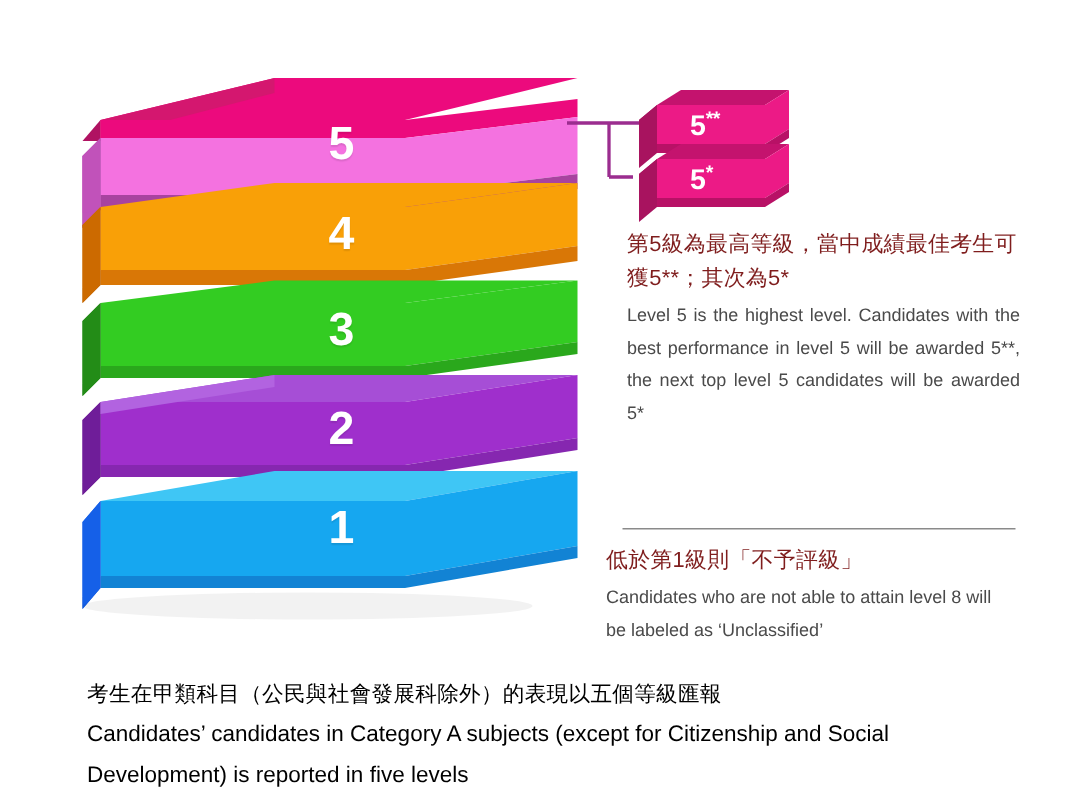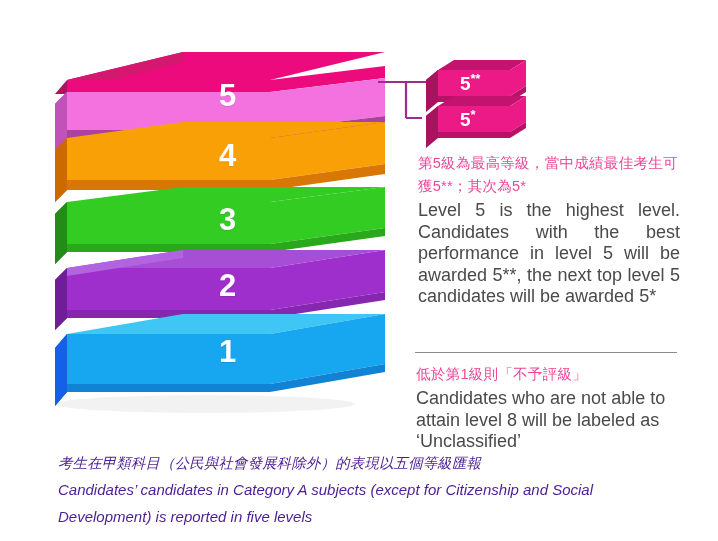--- a/index.html
+++ b/index.html
@@ -35,43 +35,42 @@
     font-size:19px;
     font-weight:700;
     line-height:1;
     white-space:nowrap;
   }
   .badge .blabel sup{font-size:13px;vertical-align:super;letter-spacing:-.5px;}
 
   
   .rtext{position:absolute;width:262px;}
   .zh{
-    color:#ec4899;
+    color:#7f1d1d;
     font-size:14.6px;
     line-height:23px;
     letter-spacing:.2px;
   }
   .en{
     color:#4a4a4a;
-    font-size:18px;
+    font-size:12px;
     line-height:21.5px;
     text-align:justify;
   }
   .en.nojust{text-align:left;}
   .divider{
     position:absolute;
     height:1px;
     background:#8a8a8a;
   }
 
   
   .caption{
     position:absolute;
-    color:#4c1d95;
-    font-style:italic;
+    color:#000000;
   }
   .caption .c-zh{font-size:14.4px;line-height:26px;letter-spacing:.2px;}
   .caption .c-en{font-size:15px;line-height:27px;}
 </style>
 </head>
 <body>
 
 <div id="stage">
 
   <div class="stack">
@@ -193,21 +192,21 @@
     <span class="blabel" style="left:34px;top:12px;"><span>5</span><sup>*</sup></span>
   </div>
 
   <div class="rtext" style="left:418px;top:152px;">
     <div class="zh">第5級為最高等級，當中成績最佳考生可獲5**；其次為5*</div>
     <div class="en" style="margin-top:2px;">Level 5 is the highest level. Candidates with the best performance in level 5 will be awarded 5**, the next top level 5 candidates will be awarded 5*</div>
   </div>
 
   <div class="divider" style="left:415px;top:352px;width:262px;"></div>
 
-  <div class="rtext" style="left:416px;top:363px;">
+  <div class="rtext" style="left:404px;top:363px;">
     <div class="zh">低於第1級則「不予評級」</div>
     <div class="en nojust" style="margin-top:2px;">Candidates who are not able to attain level 8 will be labeled as ‘Unclassified’</div>
   </div>
 
   <div class="caption" style="left:58px;top:450px;width:620px;">
     <div class="c-zh">考生在甲類科目（公民與社會發展科除外）的表現以五個等級匯報</div>
     <div class="c-en">Candidates’ candidates in Category A subjects (except for Citizenship and Social Development) is reported in five levels</div>
   </div>
 
 </div>

